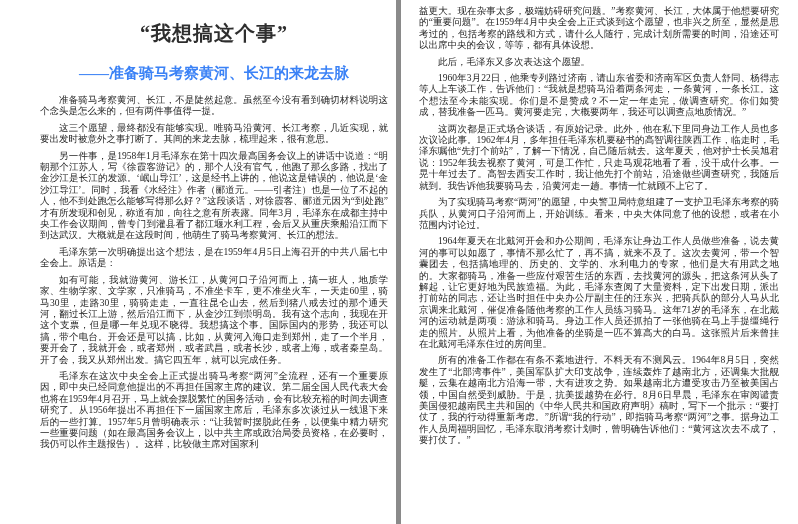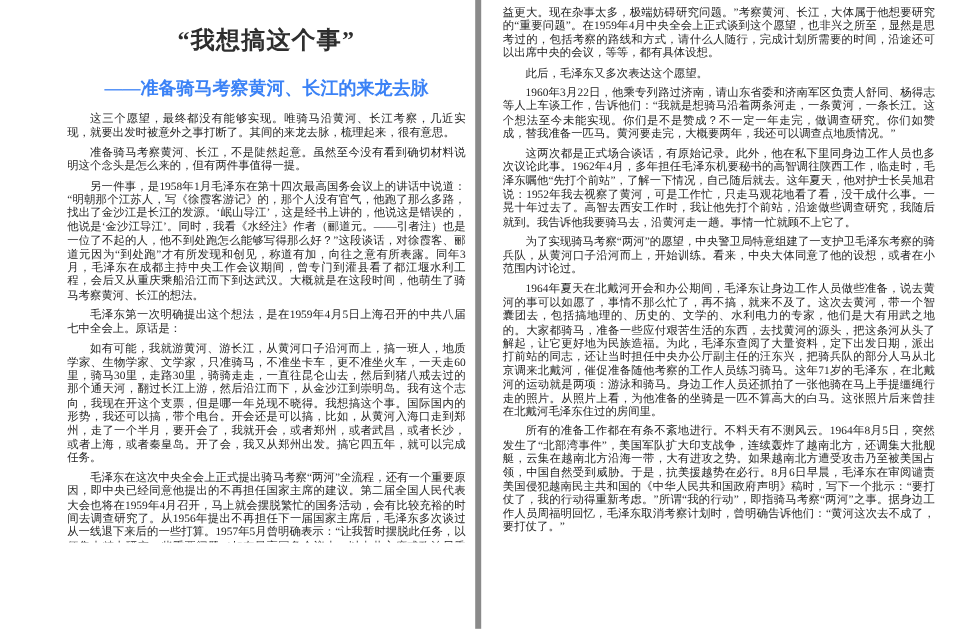--- a/index.html
+++ b/index.html
@@ -26,21 +26,21 @@
   }
   .page {
     position: absolute;
     top: 0;
     height: 452px;
     overflow: hidden;
   }
   .page-left {
     left: 0;
     width: 396px;
-    padding: 14px 8px 0 56px;
+    padding: 14px 8px 0 40px;
   }
   .page-right {
     left: 401px;
     width: 397px;
     padding: 6px 19px 0 18px;
   }
   .doc-title {
     text-align: center;
     font-size: 20px;
     font-weight: bold;
@@ -71,22 +71,22 @@
 </style>
 </head>
 <body>
 
 <div class="spread">
 
   <div class="page page-left">
     <h1 class="doc-title">“我想搞这个事”</h1>
     <h2 class="doc-subtitle">——准备骑马考察黄河、长江的来龙去脉</h2>
     <div class="body-text">
+        <p class="para">准备骑马考察黄河、长江，不是陡然起意。虽然至今没有看到确切材料说明这个念头是怎么来的，但有两件事值得一提。</p>
         <p class="para">这三个愿望，最终都没有能够实现。唯骑马沿黄河、长江考察，几近实现，就要出发时被意外之事打断了。其间的来龙去脉，梳理起来，很有意思。</p>
-        <p class="para">准备骑马考察黄河、长江，不是陡然起意。虽然至今没有看到确切材料说明这个念头是怎么来的，但有两件事值得一提。</p>
         <p class="para">另一件事，是1958年1月毛泽东在第十四次最高国务会议上的讲话中说道：“明朝那个江苏人，写《徐霞客游记》的，那个人没有官气，他跑了那么多路，找出了金沙江是长江的发源。‘岷山导江’，这是经书上讲的，他说这是错误的，他说是‘金沙江导江’。同时，我看《水经注》作者（郦道元。——引者注）也是一位了不起的人，他不到处跑怎么能够写得那么好？”这段谈话，对徐霞客、郦道元因为“到处跑”才有所发现和创见，称道有加，向往之意有所表露。同年3月，毛泽东在成都主持中央工作会议期间，曾专门到灌县看了都江堰水利工程，会后又从重庆乘船沿江而下到达武汉。大概就是在这段时间，他萌生了骑马考察黄河、长江的想法。</p>
         <p class="para">毛泽东第一次明确提出这个想法，是在1959年4月5日上海召开的中共八届七中全会上。原话是：</p>
         <p class="para quote">如有可能，我就游黄河、游长江，从黄河口子沿河而上，搞一班人，地质学家、生物学家、文学家，只准骑马，不准坐卡车，更不准坐火车，一天走60里，骑马30里，走路30里，骑骑走走，一直往昆仑山去，然后到猪八戒去过的那个通天河，翻过长江上游，然后沿江而下，从金沙江到崇明岛。我有这个志向，我现在开这个支票，但是哪一年兑现不晓得。我想搞这个事。国际国内的形势，我还可以搞，带个电台。开会还是可以搞，比如，从黄河入海口走到郑州，走了一个半月，要开会了，我就开会，或者郑州，或者武昌，或者长沙，或者上海，或者秦皇岛。开了会，我又从郑州出发。搞它四五年，就可以完成任务。</p>
         <p class="para">毛泽东在这次中央全会上正式提出骑马考察“两河”全流程，还有一个重要原因，即中央已经同意他提出的不再担任国家主席的建议。第二届全国人民代表大会也将在1959年4月召开，马上就会摆脱繁忙的国务活动，会有比较充裕的时间去调查研究了。从1956年提出不再担任下一届国家主席后，毛泽东多次谈过从一线退下来后的一些打算。1957年5月曾明确表示：“让我暂时摆脱此任务，以便集中精力研究一些重要问题（如在最高国务会议上，以中共主席或政治局委员资格，在必要时，我仍可以作主题报告）。这样，比较做主席对国家利</p>
       </div>
   </div>
 
   <div class="spine"></div>
 
   <div class="page page-right">

